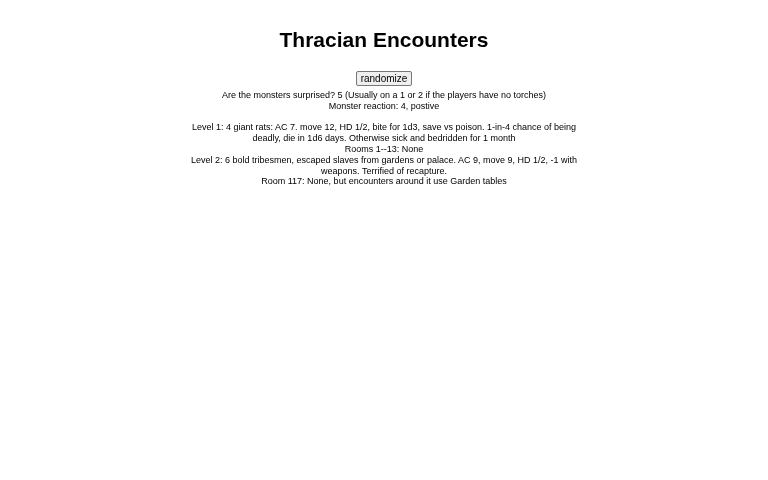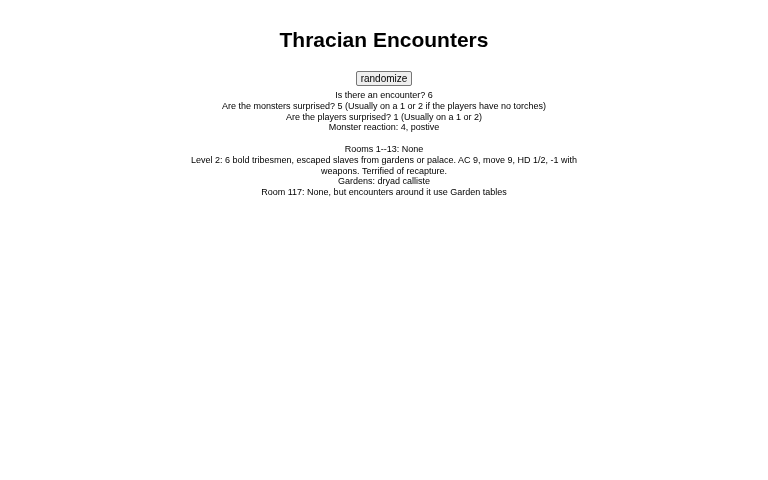--- a/index.html
+++ b/index.html
@@ -60,25 +60,23 @@
 <body>
 
 <h1 class="page-title">Thracian Encounters</h1>
 
 <div class="btn-wrap">
   <button class="randomize-button">randomize</button>
 </div>
 
 <div class="content">
   <div>
-    <span class="line">Is there an encounter? 6</span>
     <span class="line">Are the monsters surprised? 5 (Usually on a 1 or 2 if the players have no torches)</span>
-    <span class="line">Are the players surprised? 1 (Usually on a 1 or 2)</span>
     <span class="line">Monster reaction: 4, postive</span>
   </div>
   <div class="gap"></div>
   <div class="block">
+    <span class="line">Level 1: 4 giant rats: AC 7. move 12, HD 1/2, bite for 1d3, save vs poison. 1-in-4 chance of being deadly, die in 1d6 days. Otherwise sick and bedridden for 1 month</span>
     <span class="line">Rooms 1--13: None</span>
     <span class="line">Level 2: 6 bold tribesmen, escaped slaves from gardens or palace. AC 9, move 9, HD 1/2, -1 with weapons. Terrified of recapture.</span>
-    <span class="line">Gardens: dryad calliste</span>
     <span class="line">Room 117: None, but encounters around it use Garden tables</span>
   </div>
 </div>
 
 </body></html>

